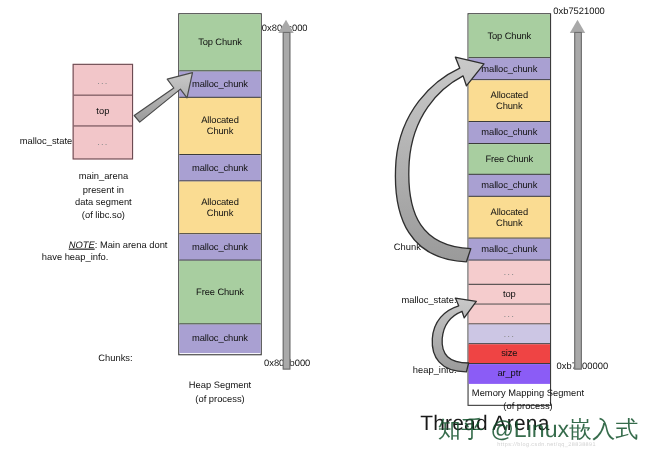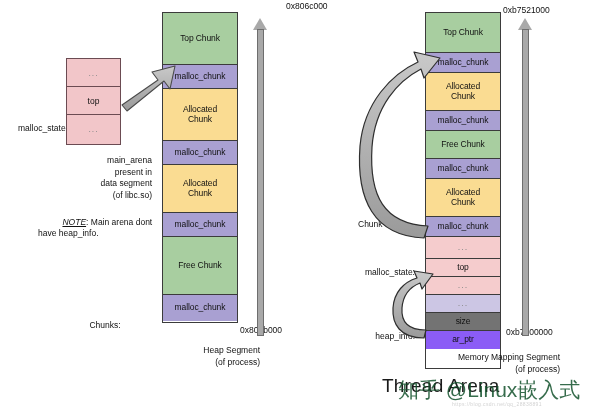--- a/index.html
+++ b/index.html
@@ -33,21 +33,21 @@
   .msrow{
     box-sizing:border-box;border-bottom:1.5px solid #6b4b52;
     display:flex;align-items:center;justify-content:center;
     font-size:8.5px;color:#111;
   }
   .msrow:last-child{border-bottom:none;}
   .msrow.dots{color:#8a8a8a;letter-spacing:1px;}
 
   
   .txt{position:absolute;font-size:8.5px;line-height:11.5px;color:#111;white-space:pre;}
-  .txt.c{text-align:right;}
+  .txt.c{text-align:center;}
   .txt.r{text-align:right;}
   .underline{text-decoration:underline;font-style:italic;padding-left:15px;}
 
   .arena-title{position:absolute;font-size:19px;color:#1a1a1a;letter-spacing:0.2px;}
 
   
   .scale{position:absolute;}
   .scale .bar{
     position:absolute;left:4px;top:0;width:7px;
     background:#a9a9a9;border:1px solid #6e6e6e;box-sizing:border-box;
@@ -103,21 +103,21 @@
       <div class="seg" style="height: 24px; background: rgb(169, 160, 210);">malloc_chunk</div>
       <div class="seg" style="height: 58px; background: rgb(168, 206, 160);">Free Chunk</div>
       <div class="seg" style="height: 26px; background: rgb(169, 160, 210);">malloc_chunk</div>
     </div>
 
   <div class="txt r" style="left:72px;top:320px;width:66px;text-align:center;">Chunks:</div>
 
   <div class="txt c" style="left:140px;top:345px;width:120px;">Heap Segment
 (of process)</div>
 
-  <div class="txt" style="left:238px;top:1px;margin-left:48px;">0x806c000</div>
+  <div class="txt" style="left:238px;top:20px;">0x806c000</div>
   <div class="txt" style="left:240px;top:325px;">0x804b000</div>
 
   <div class="scale" style="left:253px;top:18px;">
     <div class="head"></div>
     <div class="bar" style="top:11px;height:307px;"></div>
   </div>
 
 
   <div class="col" id="right-col" style="left: 425px; top: 12px; height: 357px;">
       <div class="seg" style="height: 40px; background: rgb(168, 206, 160);">Top Chunk</div>
@@ -127,21 +127,21 @@
       <div class="seg" style="height: 20px; background: rgb(169, 160, 210);">malloc_chunk</div>
       <div class="seg" style="height: 28px; background: rgb(168, 206, 160);">Free Chunk</div>
       <div class="seg" style="height: 20px; background: rgb(169, 160, 210);">malloc_chunk</div>
       <div class="seg" style="height: 38px; background: rgb(250, 220, 146); white-space: pre;">Allocated
 Chunk</div>
       <div class="seg" style="height: 20px; background: rgb(169, 160, 210);">malloc_chunk</div>
       <div class="seg dots" style="height: 22px; background: rgb(245, 204, 205);">...</div>
       <div class="seg" style="height: 18px; background: rgb(245, 204, 205);">top</div>
       <div class="seg dots" style="height: 18px; background: rgb(245, 204, 205);">...</div>
       <div class="seg dots" style="height: 18px; background: rgb(204, 198, 228);">...</div>
-      <div class="seg" style="height: 18px; background: #737373;">size</div>
+      <div class="seg" style="height: 18px; background: #ef4444;">size</div>
       <div class="seg" style="height: 18px; background: #8b5cf6;">ar_ptr</div>
     </div>
 
   <div class="txt" style="left:358px;top:219px;">Chunk</div>
 
   <div class="txt r" style="left:330px;top:267px;width:85px;">malloc_state:</div>
 
   <div class="txt r" style="left:330px;top:331px;width:85px;">heap_info:</div>
 
   <div class="txt c" style="left:400px;top:352px;width:160px;">Memory Mapping Segment

